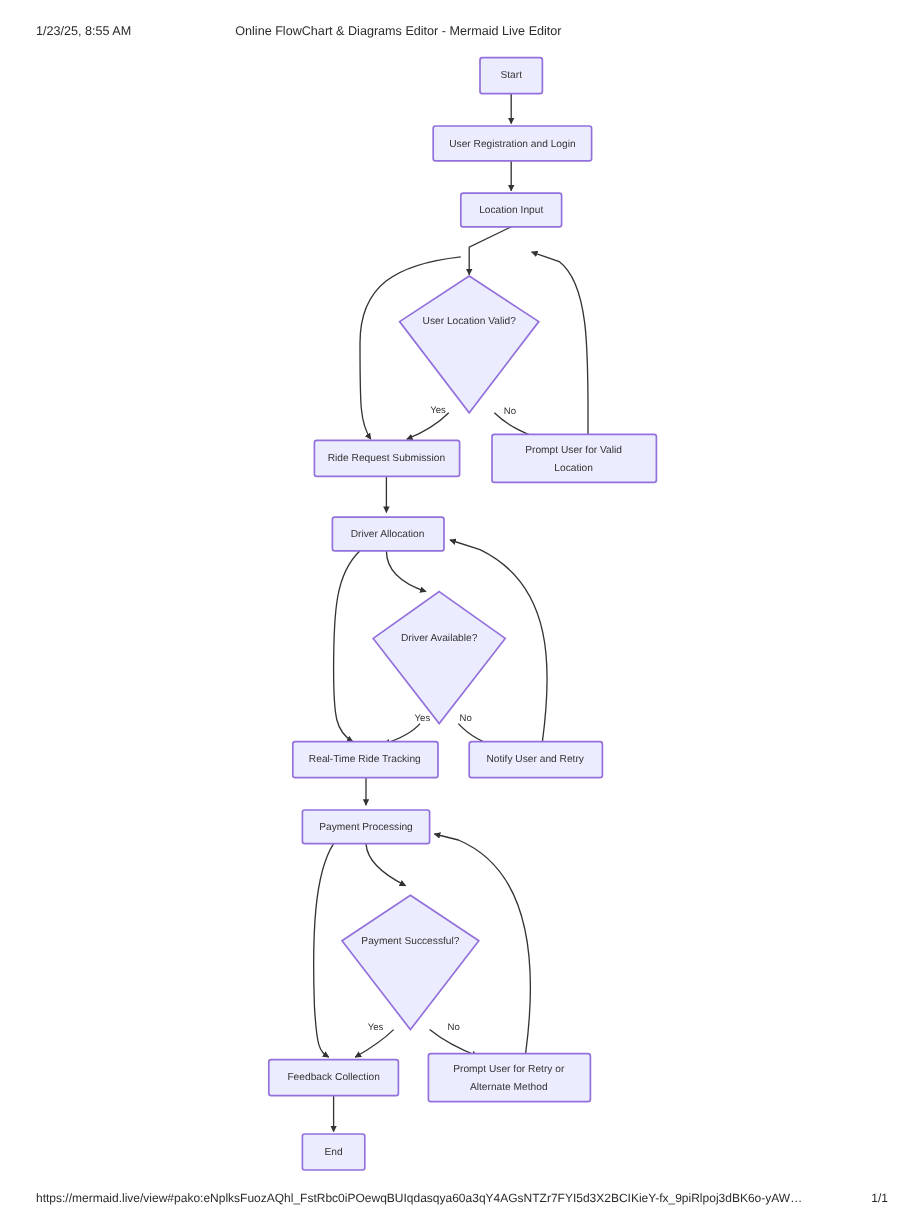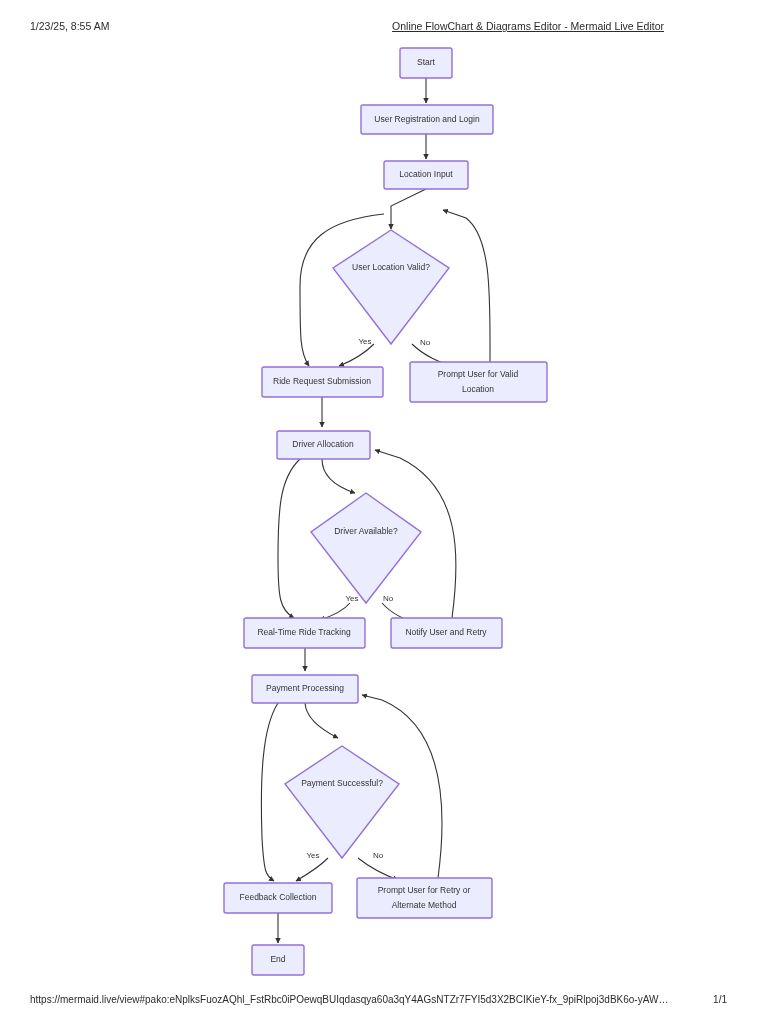--- a/index.html
+++ b/index.html
@@ -30,23 +30,22 @@
     position: absolute;
     left: 30px;
     top: 0;
     white-space: nowrap;
   }
   .print-header .center {
     position: absolute;
     left: 0;
     top: 0;
     width: 664px;
-    text-align: right;
-    white-space: nowrap;
-    text-decoration: underline;
+    text-align: center;
+    white-space: nowrap;
   }
   .print-footer {
     position: absolute;
     bottom: 16px;
     left: 0;
     width: 768px;
     height: 16px;
     font-size: 10px;
     color: #2b2b2b;
     line-height: 16px;
@@ -55,21 +54,21 @@
     position: absolute;
     left: 30px;
     top: 0;
     max-width: 640px;
     overflow: hidden;
     text-overflow: ellipsis;
     white-space: nowrap;
   }
   .print-footer .pages {
     position: absolute;
-    right: 41px;
+    right: 28px;
     top: 0;
     white-space: nowrap;
   }
   .diagram-wrap {
     position: absolute;
     left: 0;
     top: 38px;
     width: 768px;
     height: 940px;
   }

